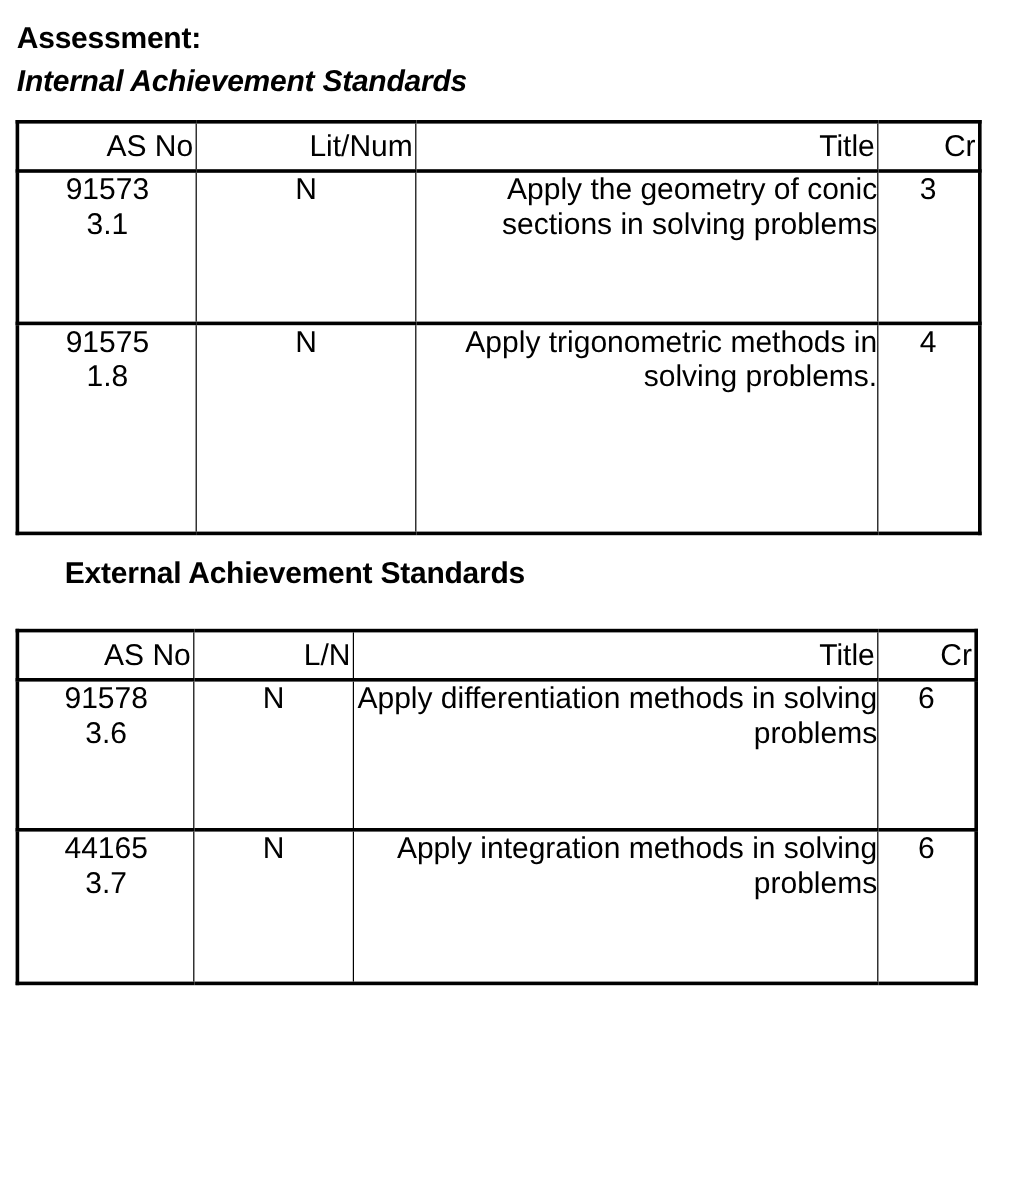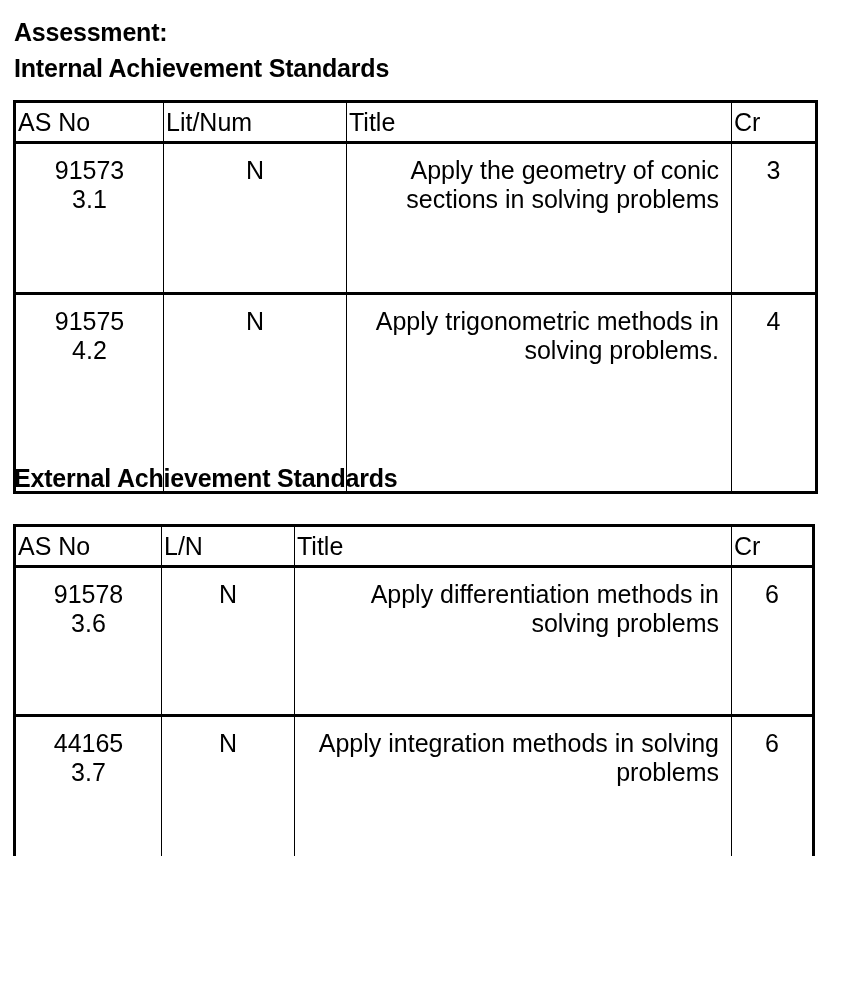--- a/index.html
+++ b/index.html
@@ -27,22 +27,22 @@
   .heading {
     position: absolute;
     left: 14px;
     font-size: 25px;
     font-weight: bold;
     letter-spacing: -0.2px;
     line-height: 1.0;
     white-space: nowrap;
   }
   #assessment-label { top: 20px; }
-  #internal-heading  { top: 56px; }
-  #external-heading  { top: 466px; }
+  #internal-heading  { top: 56px; font-style: italic; }
+  #external-heading  { top: 466px; margin-left: 40px; }
 
   
   table.std-table {
     position: absolute;
     border-collapse: collapse;
     table-layout: fixed;
     font-size: 25px;
     line-height: 1.16;
     background: #ffffff;
   }
@@ -56,27 +56,27 @@
     top: 524px;
     width: 799px;
   }
 
   table.std-table th,
   table.std-table td {
     border-left: 1px solid #000;
     border-right: 1px solid #000;
     border-top: 3px solid #000;
     border-bottom: 3px solid #000;
-    padding: 12px;
+    padding: 0;
     font-weight: normal;
     vertical-align: top;
   }
 
   table.std-table tr.head-row th {
-    text-align: left;
+    text-align: right;
     height: 38px;
     line-height: 38px;
     padding: 0 2px;
   }
 
   
   table.std-table tr th:first-child,
   table.std-table tr td:first-child { border-left: 3px solid #000; }
   table.std-table tr th:last-child,
   table.std-table tr td:last-child  { border-right: 3px solid #000; }
@@ -139,21 +139,21 @@
           <span class="as-no">91573</span>
           <span class="as-ver">3.1</span>
         </td>
         <td class="c-ln">N</td>
         <td class="c-tt">Apply the geometry of conic sections in solving problems</td>
         <td class="c-cr">3</td>
       </tr>
       <tr class="r1">
         <td class="c-as">
           <span class="as-no">91575</span>
-          <span class="as-ver">4.2</span>
+          <span class="as-ver">1.8</span>
         </td>
         <td class="c-ln">N</td>
         <td class="c-tt">Apply trigonometric methods in solving problems.</td>
         <td class="c-cr">4</td>
       </tr>
     </tbody>
   </table>
 
   <div class="heading" id="external-heading">External Achievement Standards</div>
 

